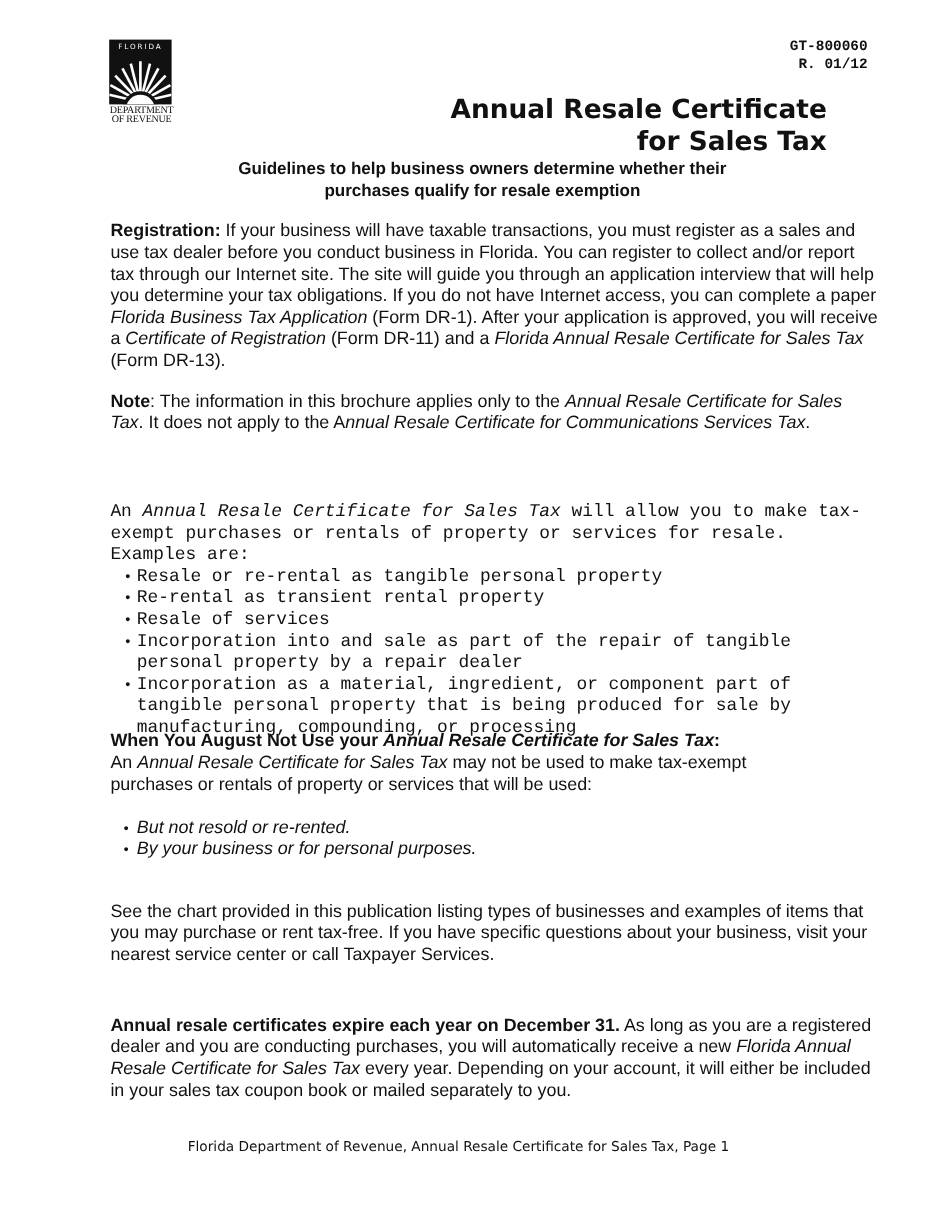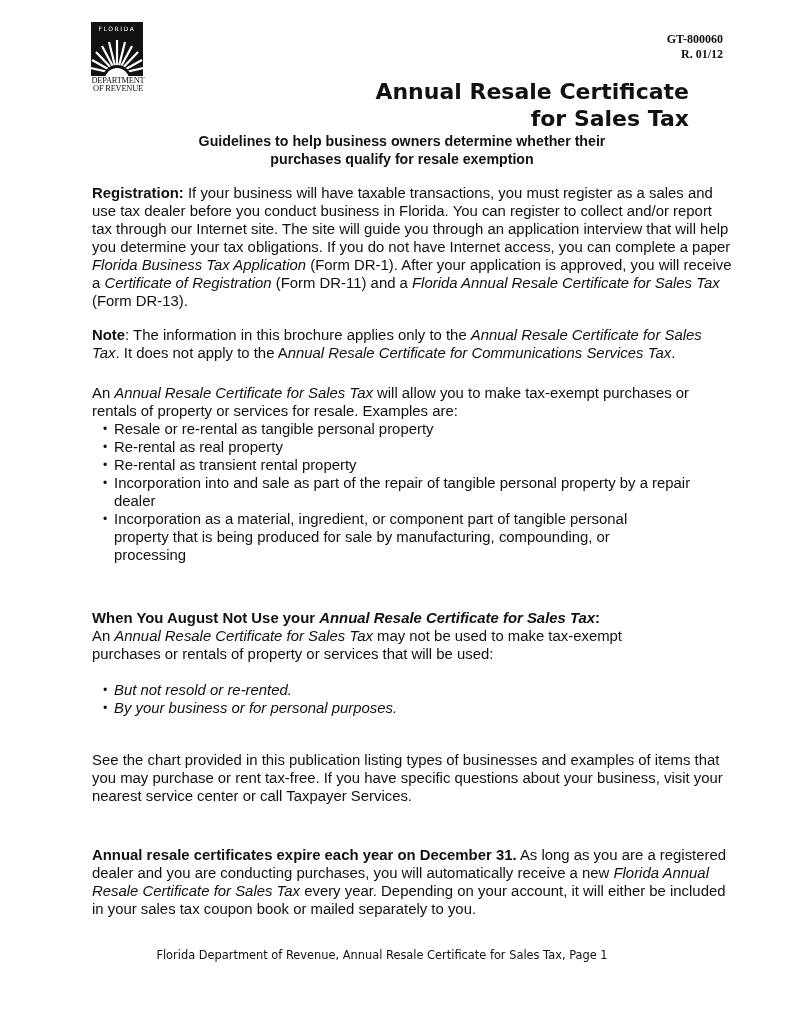--- a/index.html
+++ b/index.html
@@ -1,26 +1,26 @@
 <!DOCTYPE html>
 <html><head>
   <meta charset="utf-8">
   <style>
     html, body { margin: 0; padding: 0; background: #ffffff; }
     body { width: 791px; height: 1024px; position: relative; overflow: hidden; color: #111; }
     .page { position: absolute; left: 0; top: 0; width: 791px; height: 1024px; }
-    .logo { position: absolute; left: 91px; top: 22px; width: 54px; }
+    .logo { position: absolute; left: 91px; top: 33px; width: 54px; }
     .logo-box { width: 52px; height: 54px; background: #111; position: relative; overflow: hidden; }
     .logo-word { position: absolute; top: 3px; left: 0; width: 52px; text-align: center; color: #fff;
       font-family: "DejaVu Sans", sans-serif; font-size: 6px; letter-spacing: 1.6px; }
     .logo svg { position: absolute; left: 0; top: 12px; }
     .logo-sub { font-family: "Liberation Serif", serif; font-size: 8.4px; line-height: 8px; color: #111;
       text-align: center; margin-top: 1px; letter-spacing: -0.2px; }
     .form-id { position: absolute; right: 68px; top: 32px; text-align: right;
-      font-family: Liberation Serif, serif; font-weight: bold; font-size: 12px; line-height: 15px; }
+      font-family: Liberation Mono, monospace; font-weight: bold; font-size: 12px; line-height: 15px; }
     .title { position: absolute; left: 0; width: 689px; top: 78px; text-align: right;
       font-family: "DejaVu Sans", sans-serif; font-weight: bold; font-size: 22px; line-height: 27px; }
     .title .l1 { display: block; padding-left: 24px; }
     .title .l2 { display: block; padding-left: 39px; }
     .subtitle { position: absolute; left: 92px; width: 620px; top: 132px; text-align: center;
       font-family: "Liberation Sans", sans-serif; font-weight: bold; font-size: 14.2px; line-height: 18px; }
     .body-text { position: absolute; left: 92px; width: 640px;
       font-family: "Liberation Sans", sans-serif; font-size: 14.9px; line-height: 18px; }
     .body-text p { margin: 0; }
     .body-text ul { list-style: none; margin: 0; padding: 0; }
@@ -79,26 +79,26 @@
   </div>
 
   <div class="body-text" style="top:184px;">
     <p><b>Registration:</b><span> If your business will have taxable transactions, you must register as a sales and use tax dealer before you conduct business in Florida. You can register to collect and/or report tax through our Internet site. The site will guide you through an application interview that will help you determine your tax obligations. If you do not have Internet access, you can complete a paper </span><i>Florida Business Tax Application</i><span> (Form DR-1). After your application is approved, you will receive a </span><i>Certificate of Registration</i><span> (Form DR-11) and a </span><i>Florida Annual Resale Certificate for Sales Tax</i><span> (Form DR-13).</span></p>
   </div>
 
   <div class="body-text" style="top:326px;">
     <p><b>Note</b><span>: The information in this brochure applies only to the </span><i>Annual Resale Certificate for Sales Tax</i><span>. It does not apply to the A</span><i>nnual Resale Certificate for Communications Services Tax</i><span>.</span></p>
   </div>
 
-  <div class="body-text" style="top:384px;">
+  <div class="body-text" style="top:418px;font-family:Liberation Mono, monospace;">
     <p><span>An </span><i>Annual Resale Certificate for Sales Tax</i><span> will allow you to make tax-exempt purchases or rentals of property or services for resale. Examples are:</span></p>
     <ul>
       <li>Resale or re-rental as tangible personal property</li>
-      <li>Re-rental as real property</li>
       <li>Re-rental as transient rental property</li>
+      <li>Resale of services</li>
       <li style="padding-right:40px;">Incorporation into and sale as part of the repair of tangible personal property by a repair dealer</li>
       <li style="padding-right:60px;">Incorporation as a material, ingredient, or component part of tangible personal property that is being produced for sale by manufacturing, compounding, or processing</li>
     </ul>
   </div>
 
   <div class="body-text" style="top:609px;">
     <p><b>When You August Not Use your </b><b><i>Annual Resale Certificate for Sales Tax</i></b><b>:</b></p>
     <p style="padding-right:70px;"><span>An </span><i>Annual Resale Certificate for Sales Tax</i><span> may not be used to make tax-exempt purchases or rentals of property or services that will be used:</span></p>
     <ul style="margin-top:18px;font-style:italic;">
       <li>But not resold or re-rented.</li>

